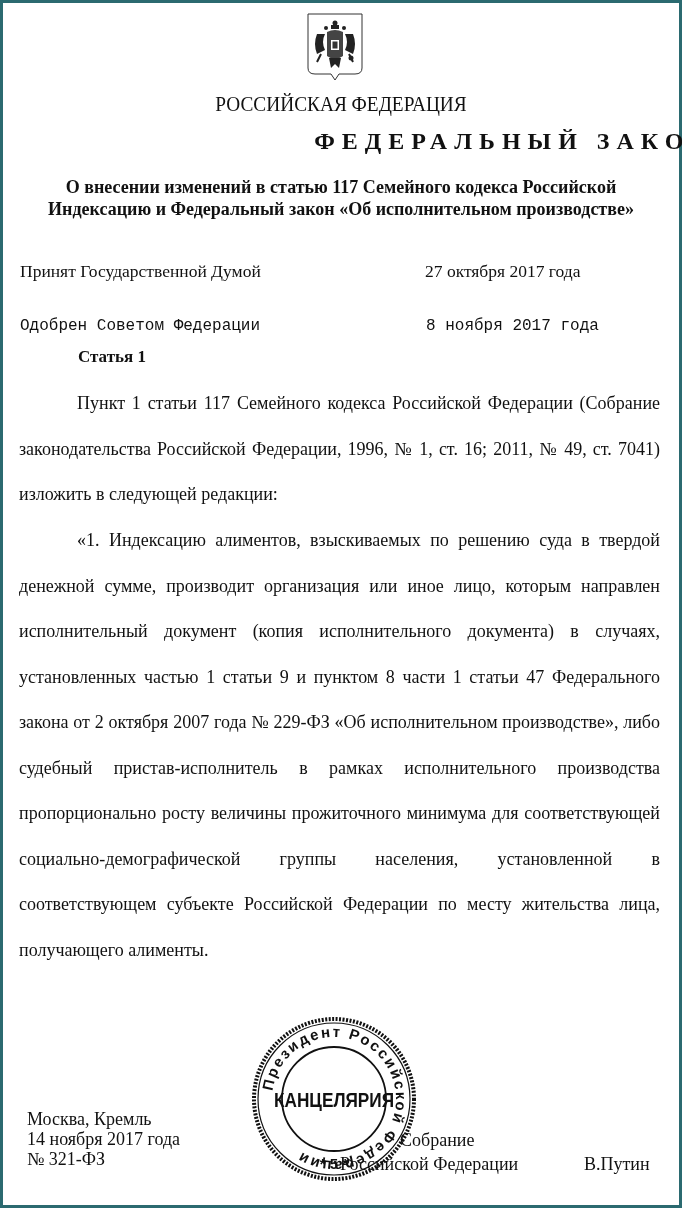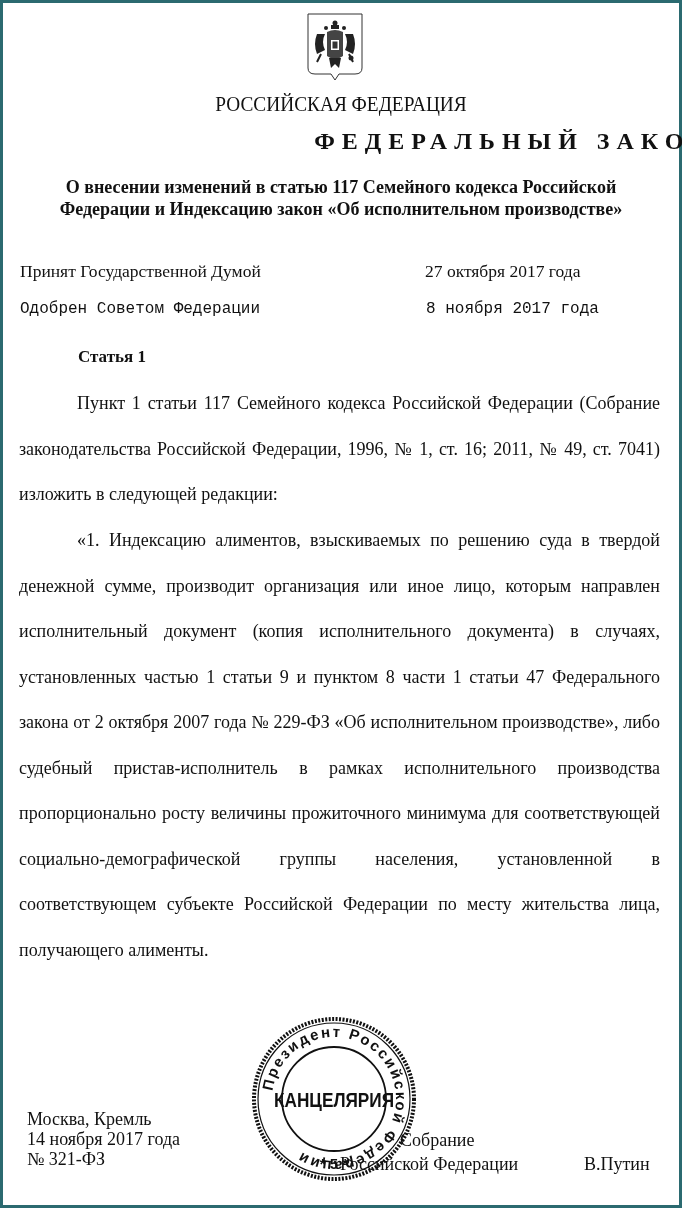--- a/index.html
+++ b/index.html
@@ -10,21 +10,21 @@
     .frame {
       position: absolute; left: 0; top: 0; width: 676px; height: 1202px;
       border: 3px solid #2b6a70; background: #fff;
     }
     .abs { position: absolute; white-space: nowrap; }
     .emblem { position: absolute; left: 305px; top: 12px; width: 60px; height: 72px; }
     .country { left: 0; width: 682px; top: 92px; text-align: center; font-size: 21px; letter-spacing: 0px; transform: scaleX(0.92); }
     .lawtitle { left: 0; width: 682px; top: 128px; text-align: right; font-size: 24px; font-weight: bold; letter-spacing: 7px; margin-left: 34px; }
     .subject { left: 0; width: 682px; top: 176px; text-align: center; font-size: 18px; font-weight: bold; line-height: 22px; white-space: normal; }
     .meta { font-size: 17.5px; }
-    .mono { font-family: "Liberation Mono", monospace; font-size: 16px; }
+    .mono { font-family: "Liberation Mono", monospace; font-size: 16px; margin-top: 17px; }
     .heading { left: 78px; top: 347px; font-size: 17px; font-weight: bold; }
     .para {
       position: absolute; left: 19px; width: 641px; font-size: 18px; line-height: 45.5px;
       text-align: justify; text-align-last: left;
     }
     .para .ind { display: inline-block; width: 58px; }
     .sig { font-size: 18px; line-height: 20px; margin-top: 26px; }
     .stamp { position: absolute; left: 249px; top: 1013px; width: 170px; height: 172px; }
   </style>
 </head>
@@ -48,21 +48,21 @@
     <circle cx="46" cy="46" r="2.5"></circle>
     <path d="M24 46 L26 56 L30 52 L34 56 L36 46 Z"></path>
   </g>
 </svg>
 
 <div class="abs country">РОССИЙСКАЯ ФЕДЕРАЦИЯ</div>
 <div class="abs lawtitle">ФЕДЕРАЛЬНЫЙ ЗАКОН</div>
 
 <div class="abs subject">
   <div>О внесении изменений в статью 117 Семейного кодекса Российской</div>
-  <div>Федерации и Индексацию закон «Об исполнительном производстве»</div>
+  <div>Индексацию и Федеральный закон «Об исполнительном производстве»</div>
 </div>
 
 <div class="abs meta" style="left:20px; top:261px;">Принят Государственной Думой</div>
 <div class="abs meta" style="left:425px; top:261px;">27 октября 2017 года</div>
 <div class="abs mono" style="left:20px; top:300px;">Одобрен Советом Федерации</div>
 <div class="abs mono" style="left:426px; top:300px;">8 ноября 2017 года</div>
 
 <div class="abs heading">Статья 1</div>
 
 <div class="para" style="top:381px;"><span class="ind"></span><span>Пункт 1 статьи 117 Семейного кодекса Российской Федерации (Собрание законодательства Российской Федерации, 1996, № 1, ст. 16; 2011, № 49, ст. 7041) изложить в следующей редакции:</span></div>

